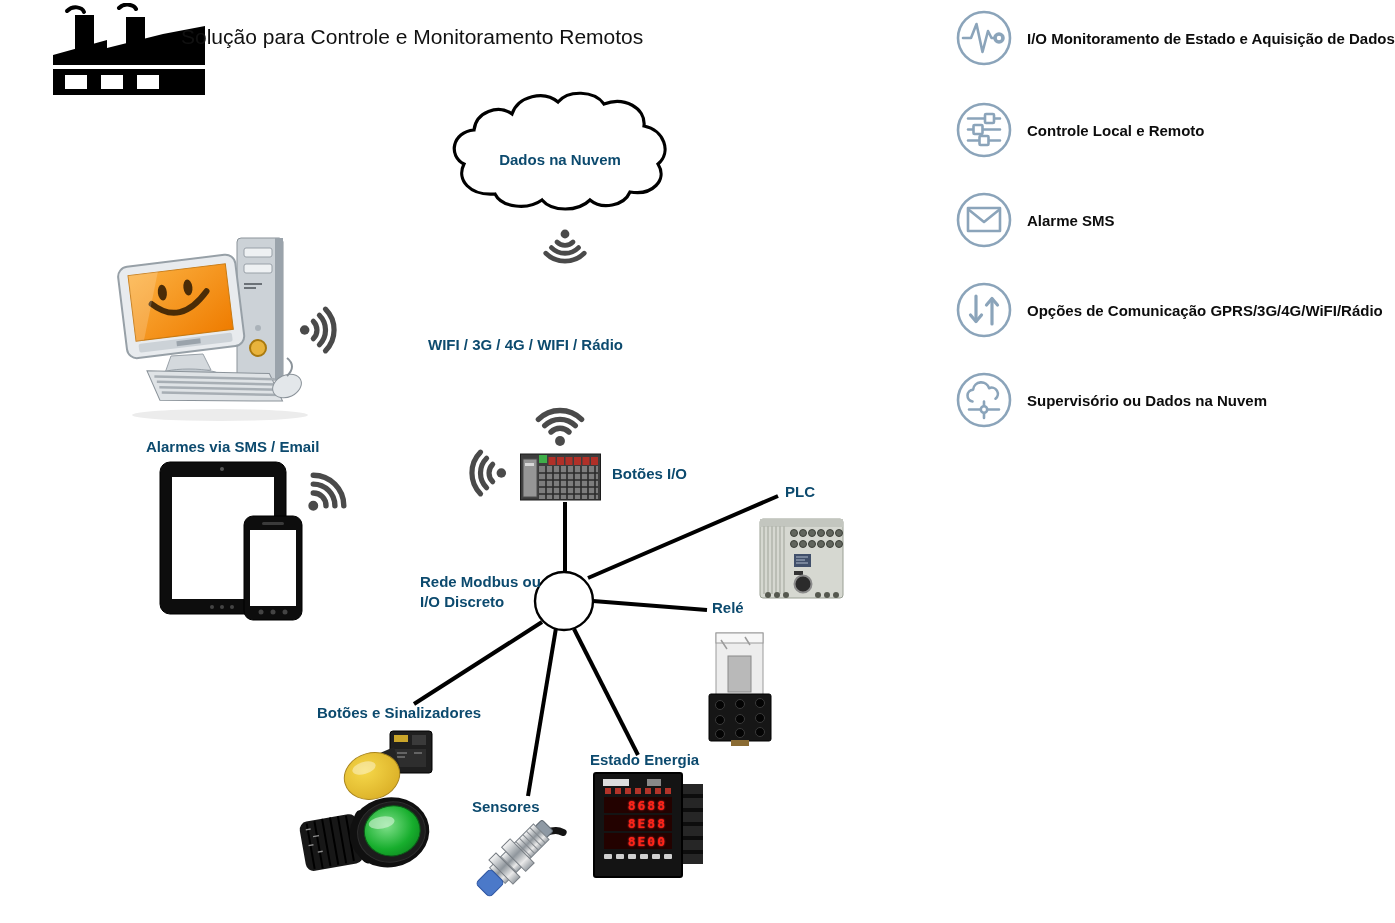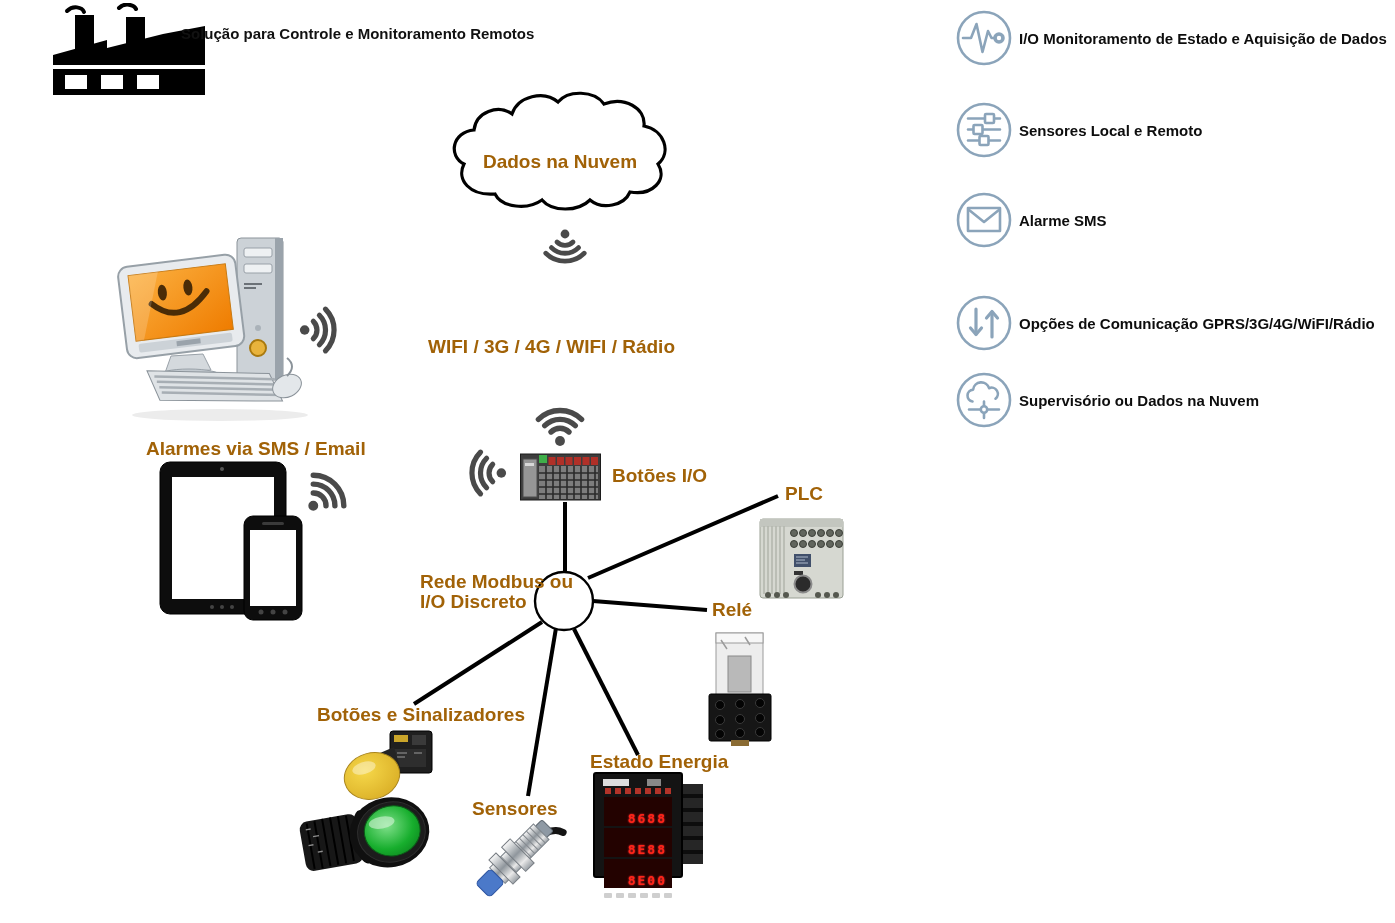--- a/index.html
+++ b/index.html
@@ -1,47 +1,47 @@
 <!DOCTYPE html>
 <html style="--accent: #8ba4ba; --wifi: #4a4a4a; --screen-orange: #f7941d; --lens-green: #1fb93c; --button-yellow: #e3bc2a; --display-red: #ff2418;"><head>
 <meta charset="utf-8">
 <style>
   html,body{margin:0;padding:0;background:#fff;}
   #canvas{position:relative;width:1395px;height:923px;background:#fff;overflow:hidden;
           font-family:"Liberation Sans",sans-serif;color:#111;}
   .abs{position:absolute;}
-  .lbl{font-weight:bold;color:#a16207;white-space:pre-line;line-height:1.1;font-size:19px;}
-  .title{font-size:15px;font-weight:bold;letter-spacing:0;}
+  .lbl{font-weight:bold;color:#0c4a6e;white-space:pre-line;line-height:1.1;font-size:15px;}
+  .title{font-size:21px;font-weight:normal;letter-spacing:0;}
   
   .wifi path{stroke:var(--wifi);stroke-width:6;fill:none;stroke-linecap:round;}
   .wifi circle{fill:var(--wifi);}
   
   .netline{stroke:#000;stroke-width:4;}
   .hub{fill:#fff;stroke:#000;stroke-width:2.4;}
   
-  .feature{position:absolute;left:955px;display:flex;align-items:center;gap:6px;height:58px;}
+  .feature{position:absolute;left:955px;display:flex;align-items:center;gap:14px;height:58px;}
   .feature .ftxt{font-size:15px;font-weight:bold;color:#0d0d0d;white-space:nowrap;}
   .fic{width:58px;height:58px;flex:0 0 58px;}
   .fic .st{stroke:var(--accent);fill:none;stroke-width:2.6;stroke-linecap:round;stroke-linejoin:round;}
   .fic .fl{fill:var(--accent);stroke:none;}
   .fic .wf{fill:#fff;}
   .t24{font:bold 15px "Liberation Sans",sans-serif;fill:var(--accent);}
   
   .meter{position:absolute;left:593px;top:772px;width:110px;height:108px;}
   .meter-side{position:absolute;right:0;top:12px;width:22px;height:80px;background:#262626;
       background-image:repeating-linear-gradient(180deg,#262626 0 10px,#0d0d0d 10px 14px);}
   .meter-front{position:absolute;left:0;top:0;width:90px;height:106px;background:#141414;
       border:2px solid #000;border-radius:3px;box-sizing:border-box;}
   .m-brand{height:7px;margin:5px 8px 2px;background:
       linear-gradient(90deg,#ddd 0 26px,transparent 26px 44px,#888 44px 58px,transparent 58px);}
   .m-inds{height:6px;margin:1px 10px 3px;background:
       repeating-linear-gradient(90deg,#b23329 0 6px,transparent 6px 10px);}
   .m-row{margin:2px 9px;background:#230200;color:var(--display-red);
       font:bold 13px "DejaVu Sans Mono",monospace;letter-spacing:2px;text-align:right;
-      padding:14px 5px 0;height:15px;text-shadow:0 0 2px #f33;}
+      padding:1px 5px 0;height:15px;text-shadow:0 0 2px #f33;}
   .m-btns{display:flex;gap:4px;margin:5px 9px 0;}
   .m-btns i{display:block;width:8px;height:5px;background:#cfcfcf;border-radius:1px;}
 </style>
 </head>
 <body>
 
 <div id="canvas">
 
   <svg class="abs" style="left:0;top:0" width="1395" height="923">
     <line class="netline" x1="565" y1="502" x2="565" y2="573"></line>
@@ -320,33 +320,33 @@
   </div>
 
   <div class="feature" style="top:101px">
     <svg class="fic" viewBox="0 0 58 58">
       <circle class="st" cx="29" cy="29" r="26"></circle>
       <path class="st" d="M13,17.5 H45 M13,28.5 H45 M13,39.5 H45"></path>
       <rect class="st wf" x="30" y="13" width="9" height="9" rx="1"></rect>
       <rect class="st wf" x="18.5" y="24" width="9" height="9" rx="1"></rect>
       <rect class="st wf" x="24.5" y="35" width="9" height="9" rx="1"></rect>
     </svg>
-    <div class="ftxt">Sensores Local e Remoto</div>
+    <div class="ftxt">Controle Local e Remoto</div>
   </div>
 
   <div class="feature" style="top:191px">
     <svg class="fic" viewBox="0 0 58 58">
       <circle class="st" cx="29" cy="29" r="26"></circle>
       <rect class="st" x="13" y="17" width="32" height="23"></rect>
       <polyline class="st" points="13.5,18.5 29,31 44.5,18.5"></polyline>
     </svg>
     <div class="ftxt">Alarme SMS</div>
   </div>
 
-  <div class="feature" style="top:294px">
+  <div class="feature" style="top:281px">
     <svg class="fic" viewBox="0 0 58 58">
       <circle class="st" cx="29" cy="29" r="26"></circle>
       <path class="st" style="stroke-width:3.2" d="M21,15 V40"></path>
       <polyline class="st" style="stroke-width:3.2" points="15.5,34 21,40.5 26.5,34"></polyline>
       <path class="st" style="stroke-width:3.2" d="M37,43 V18"></path>
       <polyline class="st" style="stroke-width:3.2" points="31.5,24 37,17.5 42.5,24"></polyline>
     </svg>
     <div class="ftxt">Opções de Comunicação GPRS/3G/4G/WiFI/Rádio</div>
   </div>
 

